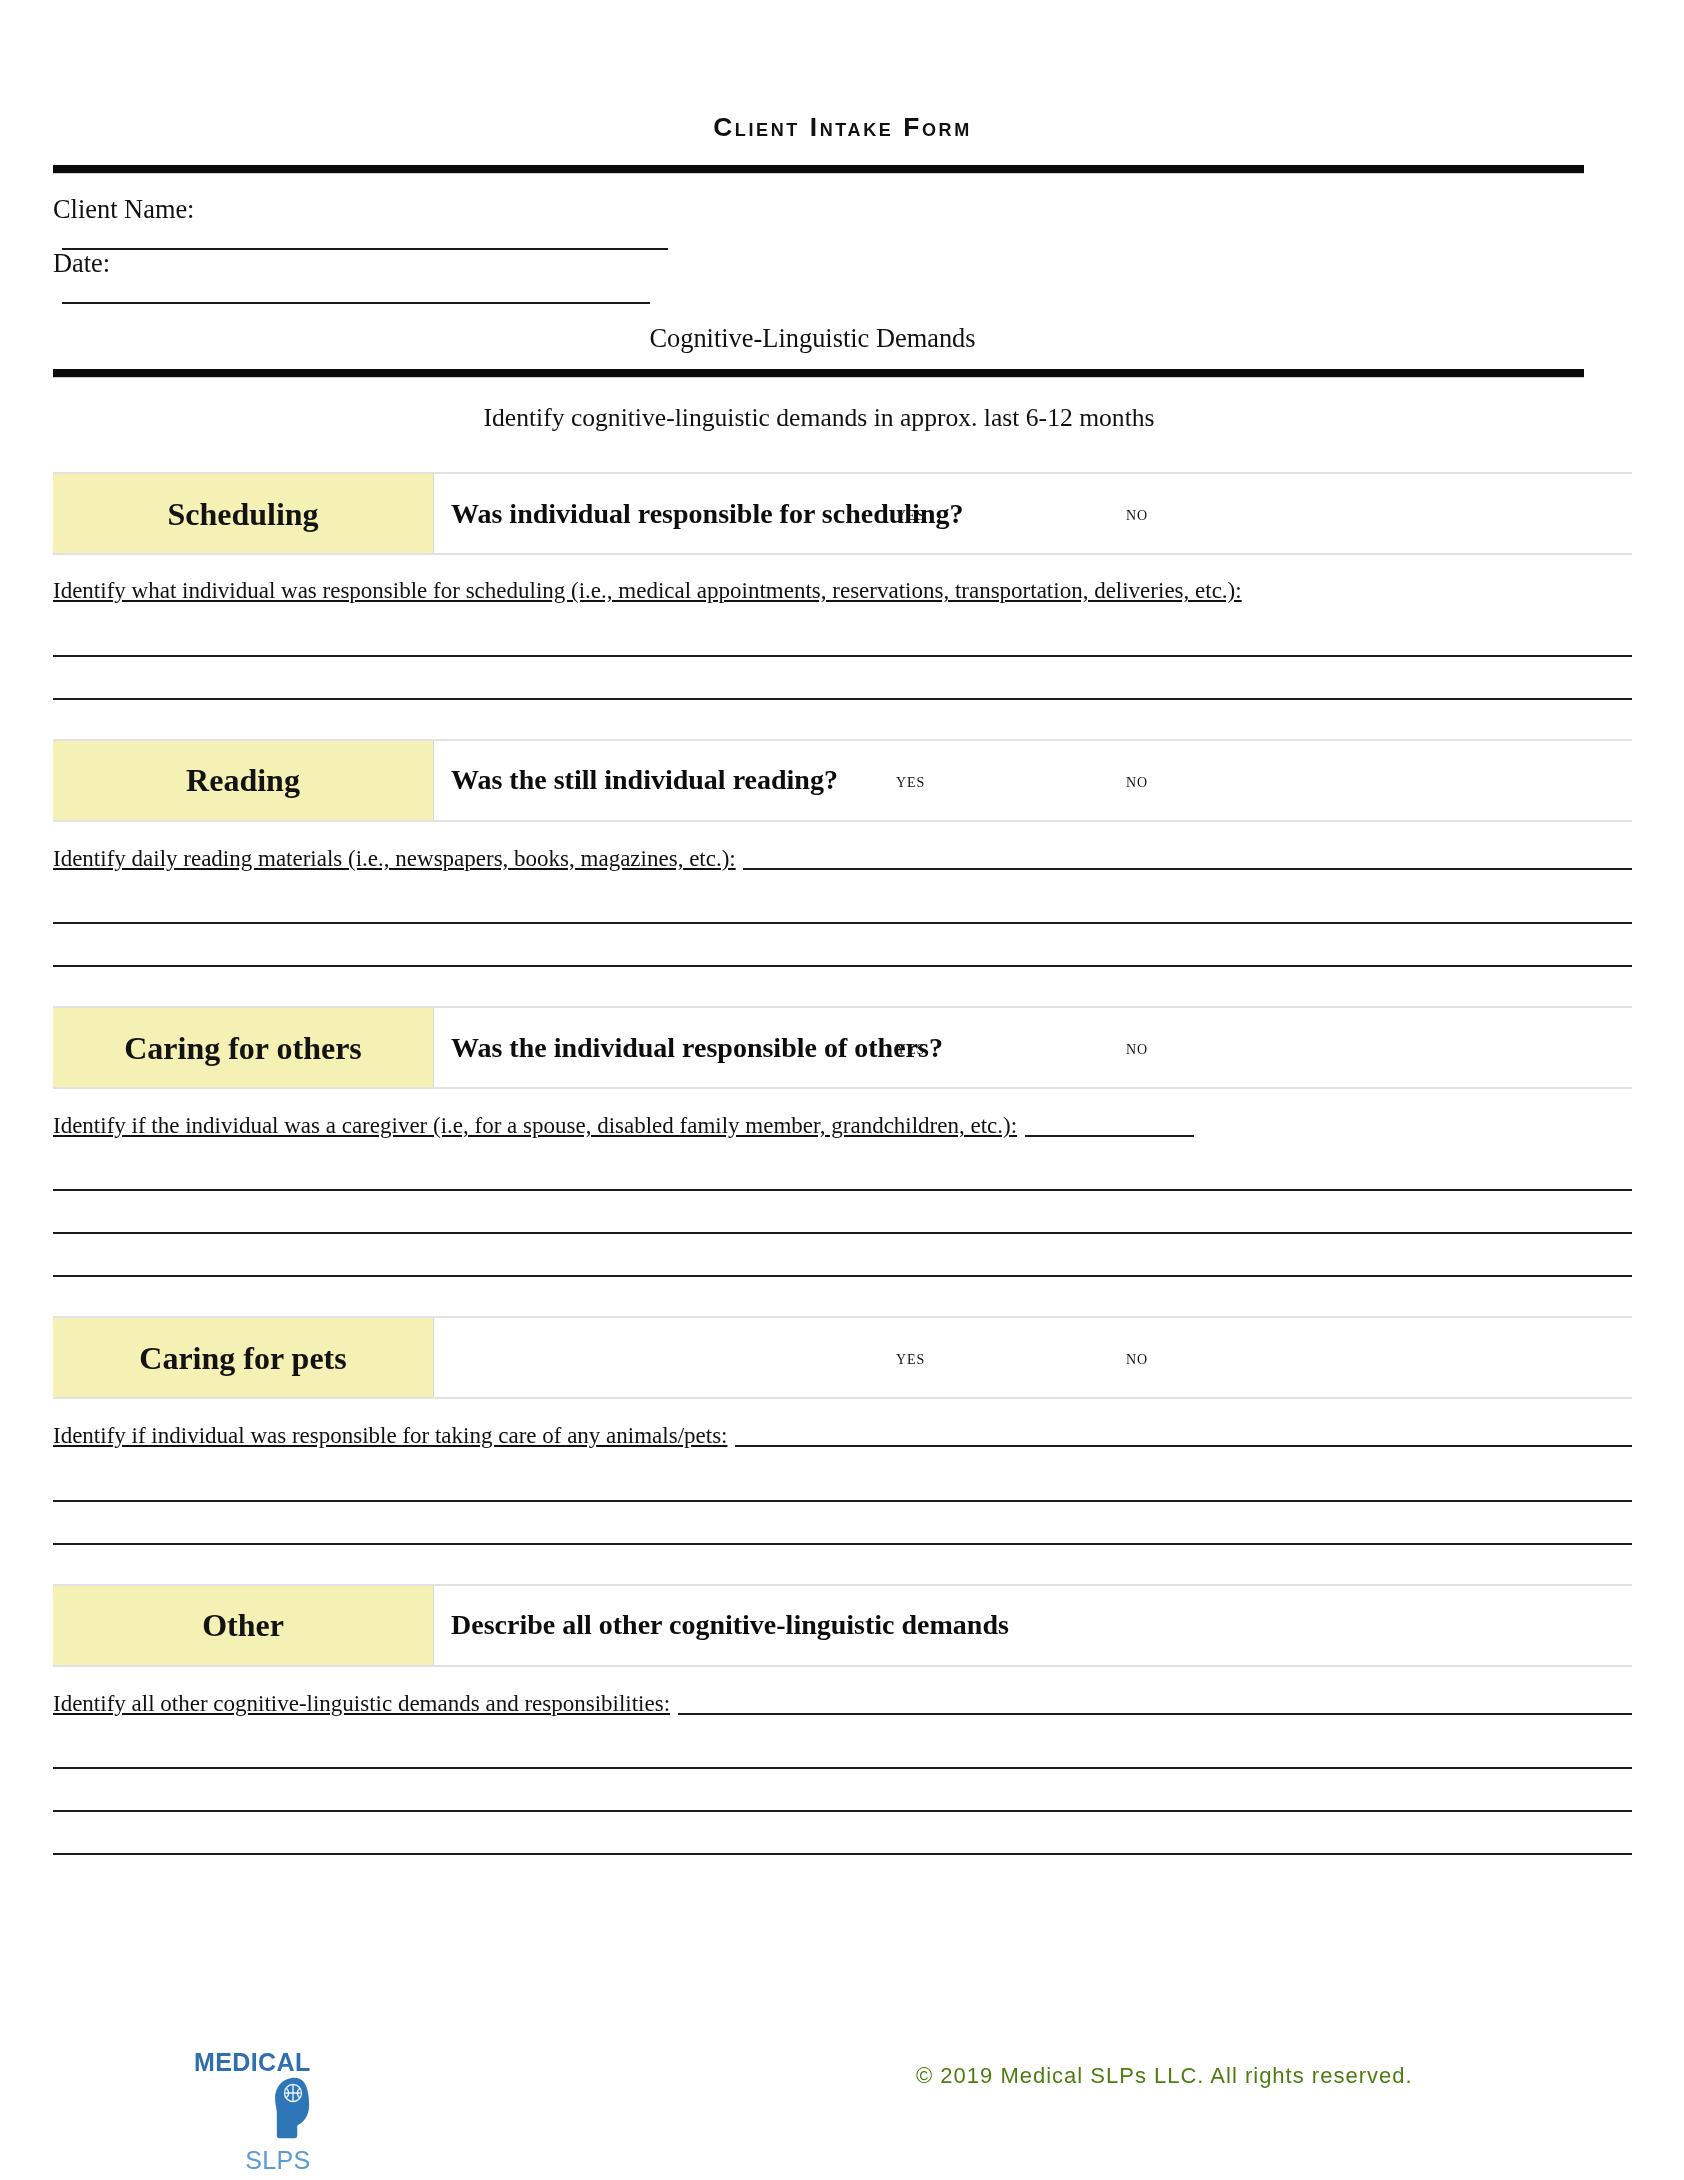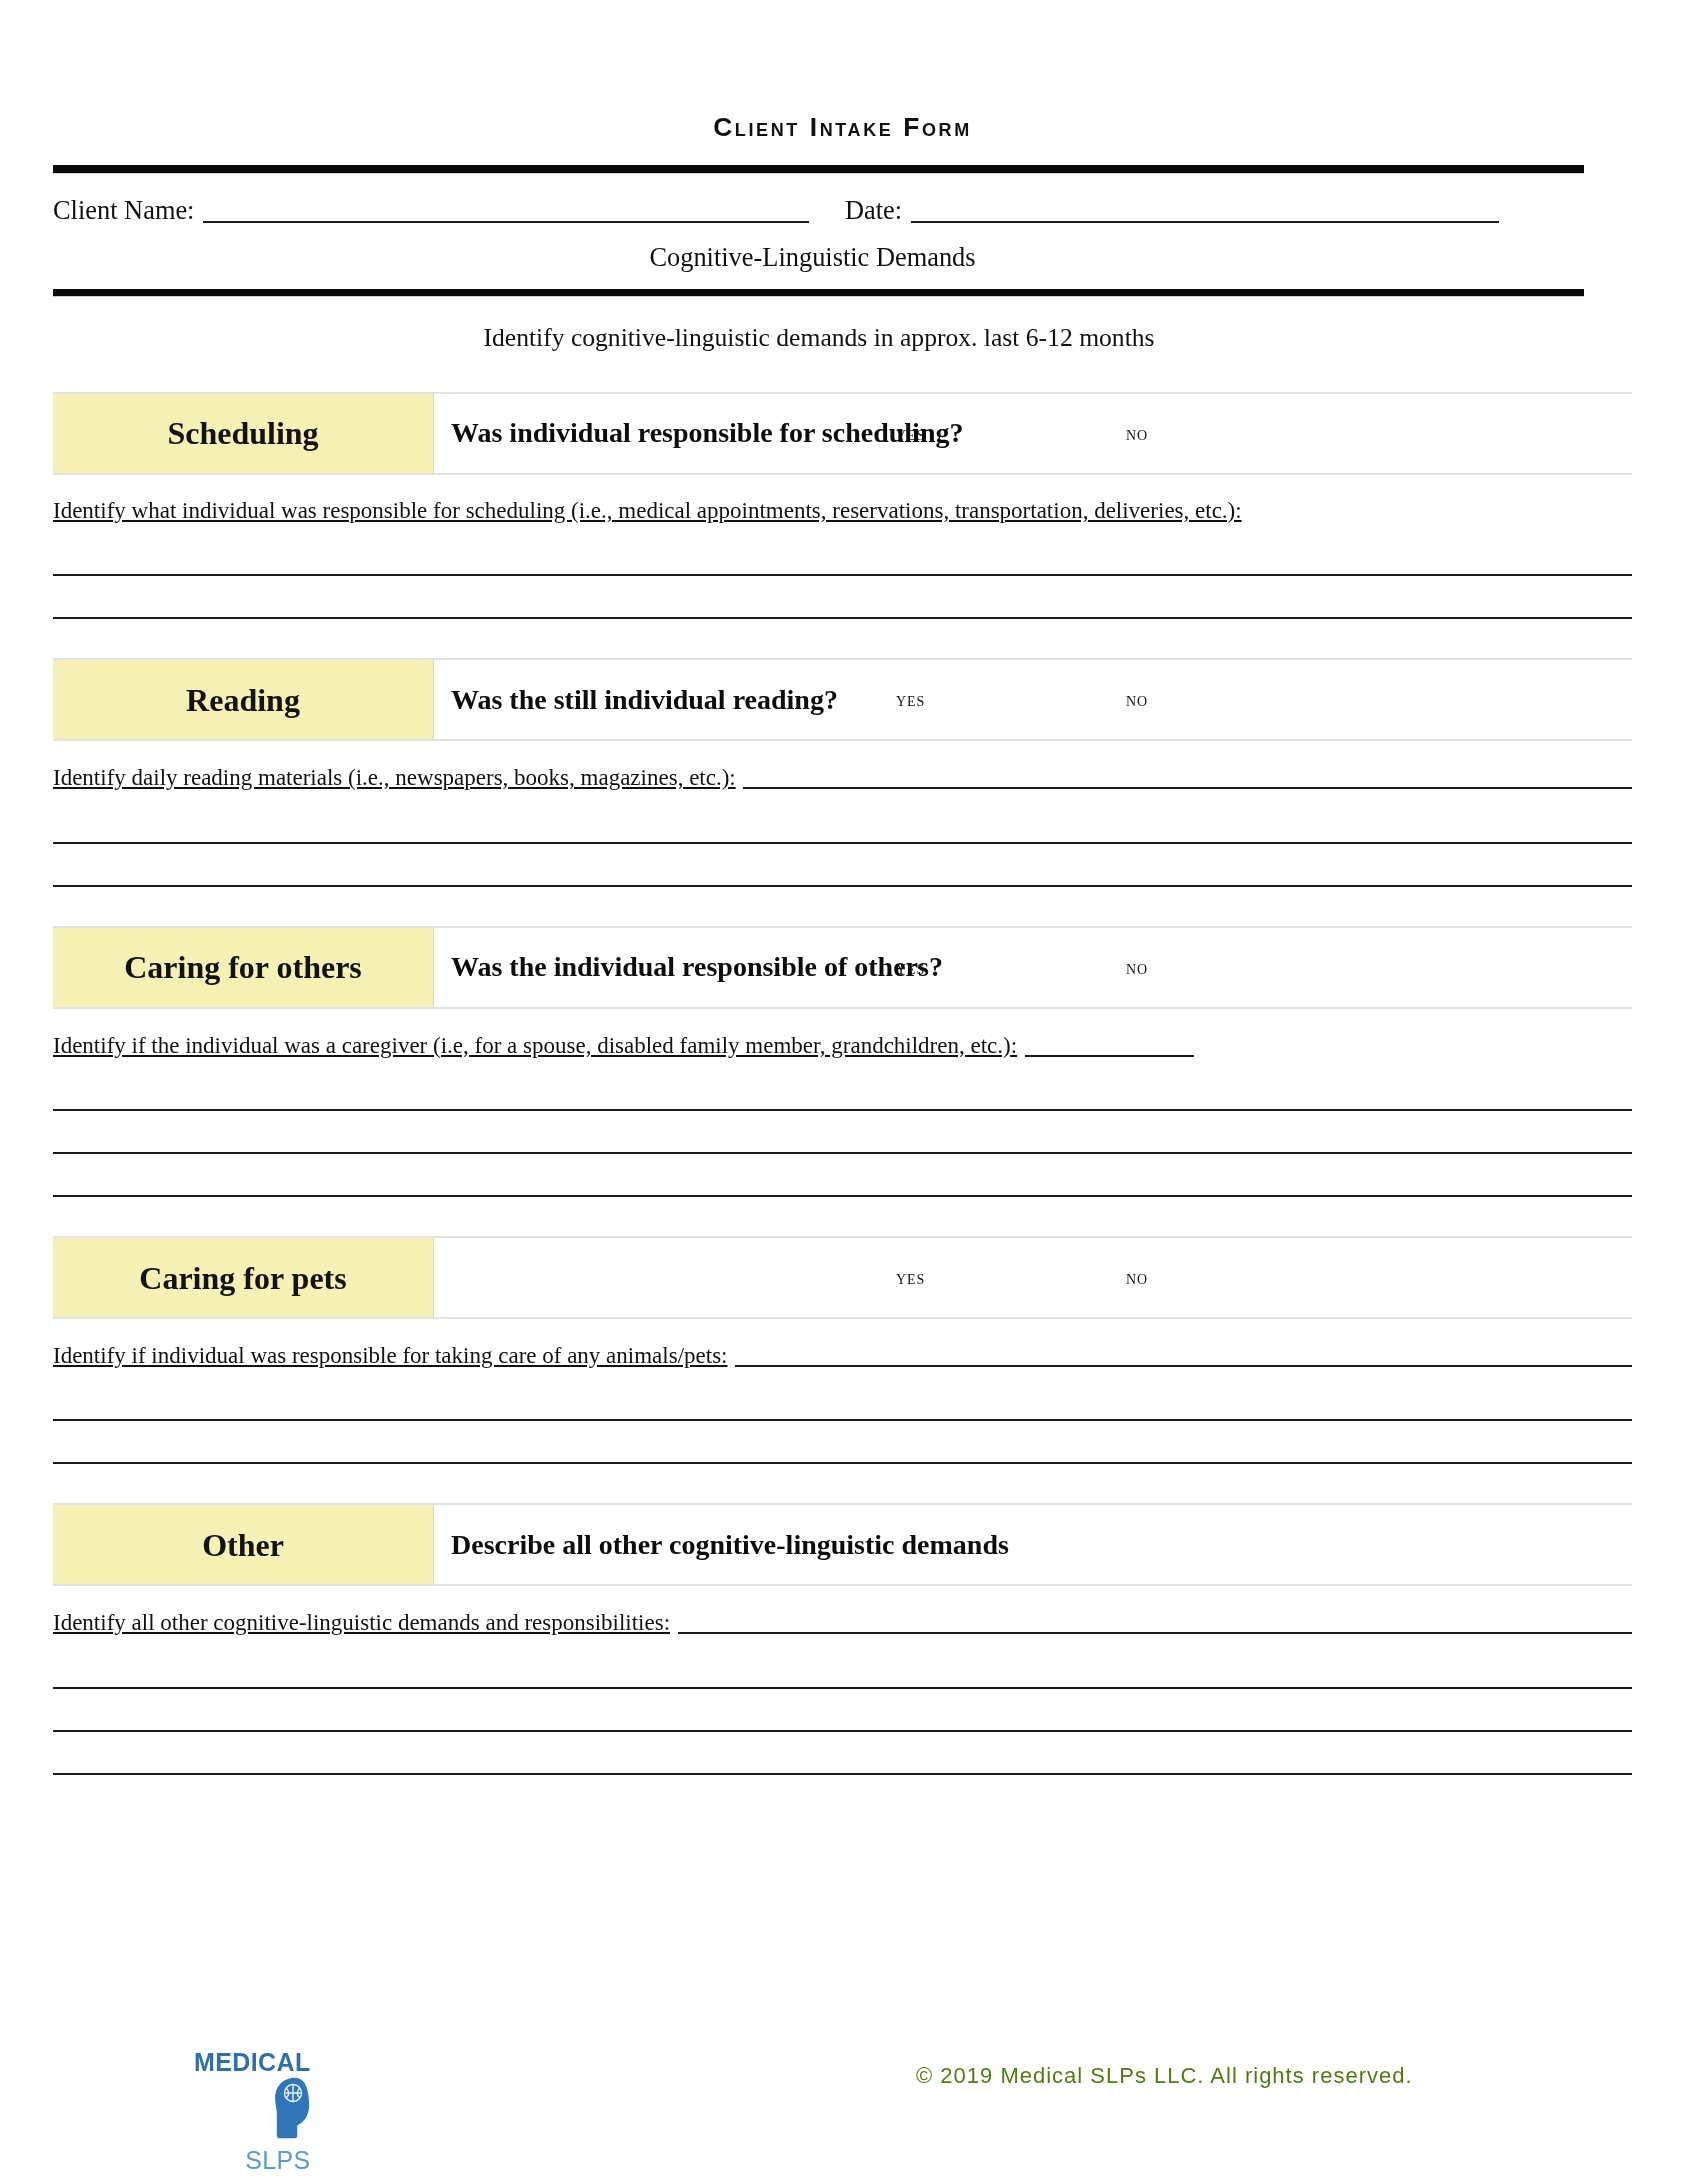--- a/index.html
+++ b/index.html
@@ -44,24 +44,24 @@
     background: #0a0a0a;
     border-bottom: 1.7px solid #cfcfcf;
   }
 
   .rule-thick.bottom {
     margin-top: 15.3px;
   }
 
   .namedate-row {
     display: flex;
-    align-items: flex-end;
     margin: 22px 53px 0 53px;
     font-size: 26.4px;
     line-height: 1.0;
+    flex-direction: column;
   }
   .nd-label { white-space: nowrap; }
   .nd-line {
     border-bottom: 2.6px solid #1a1a1a;
     height: 25.6px;
     margin-left: 8.5px;
   }
   .nd-line.name { width: 606px; }
   .nd-line.date { width: 588px; }
   .nd-spacer { width: 36px; }

